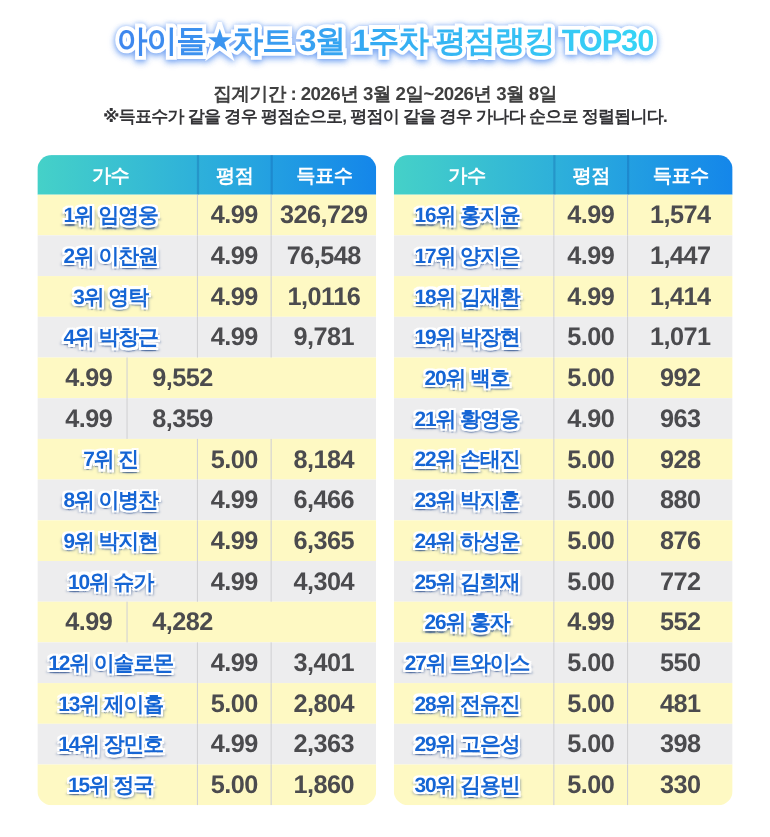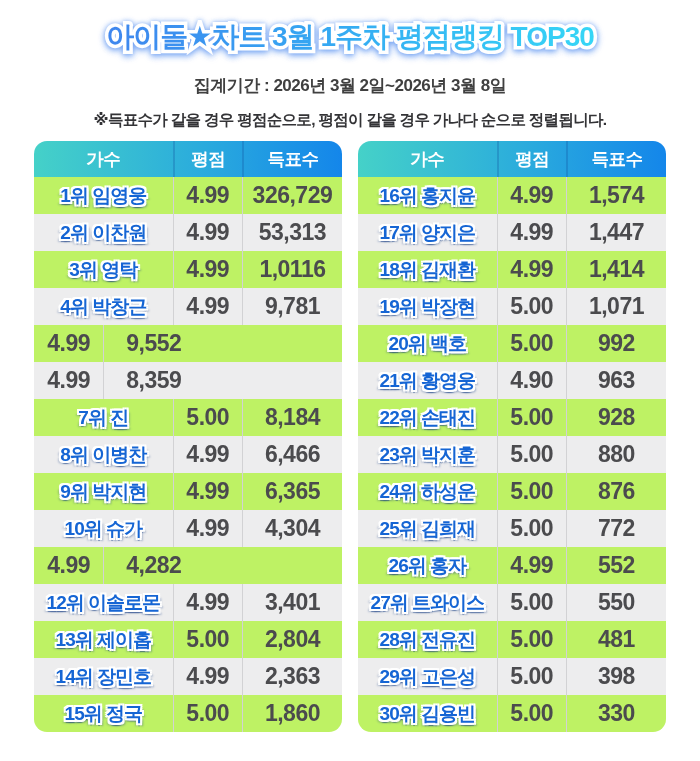--- a/index.html
+++ b/index.html
@@ -35,21 +35,21 @@
     color: transparent;
   }
 
   
   .period {
     position: absolute; top: 74px; left: 0; width: 700px;
     text-align: center; font-size: 17px; font-weight: 700;
     color: #404040; letter-spacing: -0.5px;
   }
   .note {
-    position: absolute; top: 110px; left: 0; width: 700px;
+    position: absolute; top: 96px; left: 0; width: 700px;
     text-align: center; font-size: 15.5px; font-weight: 700;
     color: #333336; letter-spacing: -0.7px;
   }
 
   
   .tables {
     position: absolute; top: 141px; left: 34px;
     display: flex; gap: 16px; justify-content: center;
   }
   .rank-table {
@@ -59,24 +59,24 @@
   .thead {
     display: flex; height: 36px;
     background: linear-gradient(90deg, #45d1c8 0%, #2aabdd 55%, #1486ea 100%);
   }
   .th {
     display: flex; align-items: center; justify-content: center;
     color: #ffffff; font-weight: 800; font-size: 17.5px; letter-spacing: -0.5px;
   }
   .th + .th { border-left: 2px solid rgba(10, 70, 150, 0.25); }
   .col-name  { width: 45%; }
-  .col-rating{ width: 22.5%; }
+  .col-rating{ width: 22.5%; margin-left: 12px; }
   .col-votes { width: 32.5%; }
 
-  .row { display: flex; height: 37px; background: #bef264; }
+  .row { display: flex; height: 37px; background: #fef9c3; }
   .row.alt { background: #ededee; }
   .cell {
     display: flex; align-items: center; justify-content: center;
     overflow: hidden;
   }
   .cell + .cell { border-left: 1px solid #d2d2d4; }
 
   .name-text {
     font-size: 19px; font-weight: 800; letter-spacing: -1px;
     color: #1565d4; white-space: nowrap;
@@ -131,21 +131,21 @@
   </div>
 
   <div class="row alt">
     <div class="cell col-name">
       <span class="name-text">2위 이찬원</span>
     </div>
     <div class="cell col-rating">
       <span class="num-text cell-rating">4.99</span>
     </div>
     <div class="cell col-votes">
-      <span class="num-text cell-votes">53,313</span>
+      <span class="num-text cell-votes">76,548</span>
     </div>
   </div>
 
   <div class="row">
     <div class="cell col-name">
       <span class="name-text">3위 영탁</span>
     </div>
     <div class="cell col-rating">
       <span class="num-text cell-rating">4.99</span>
     </div>

